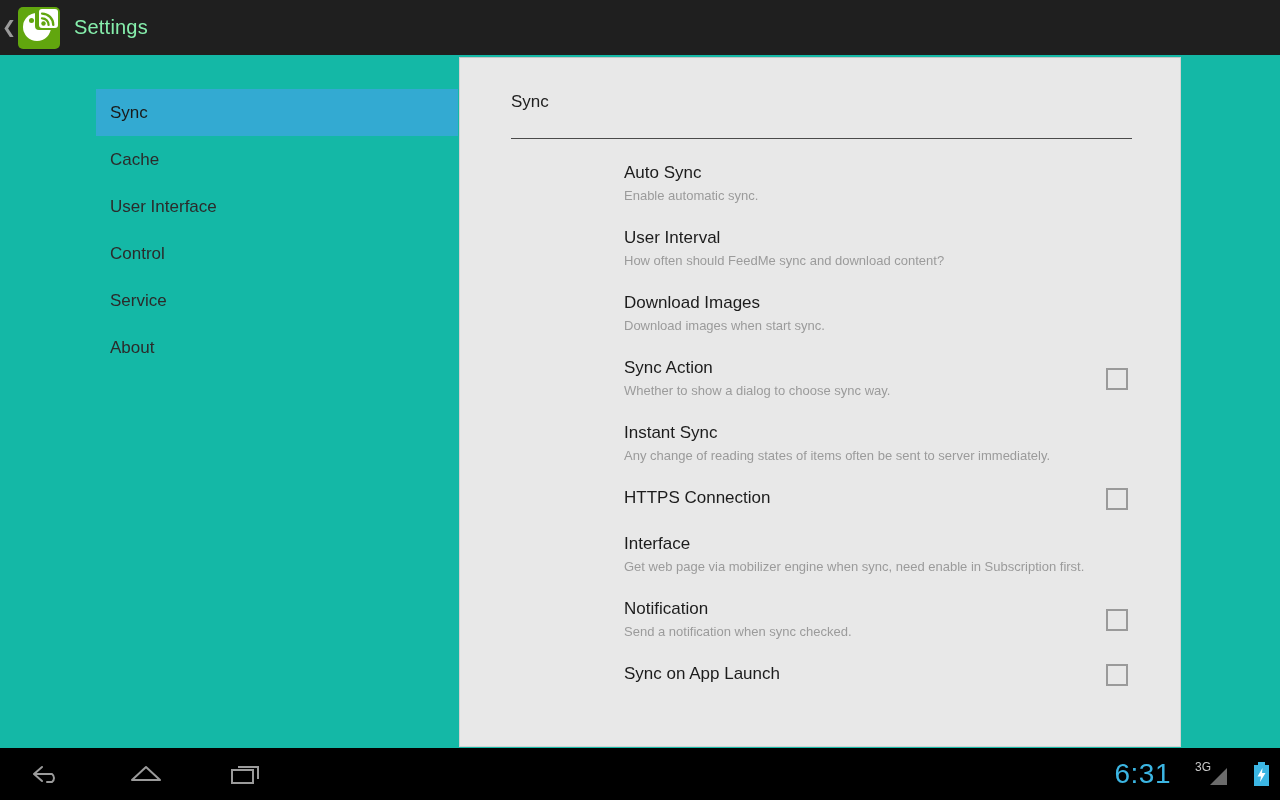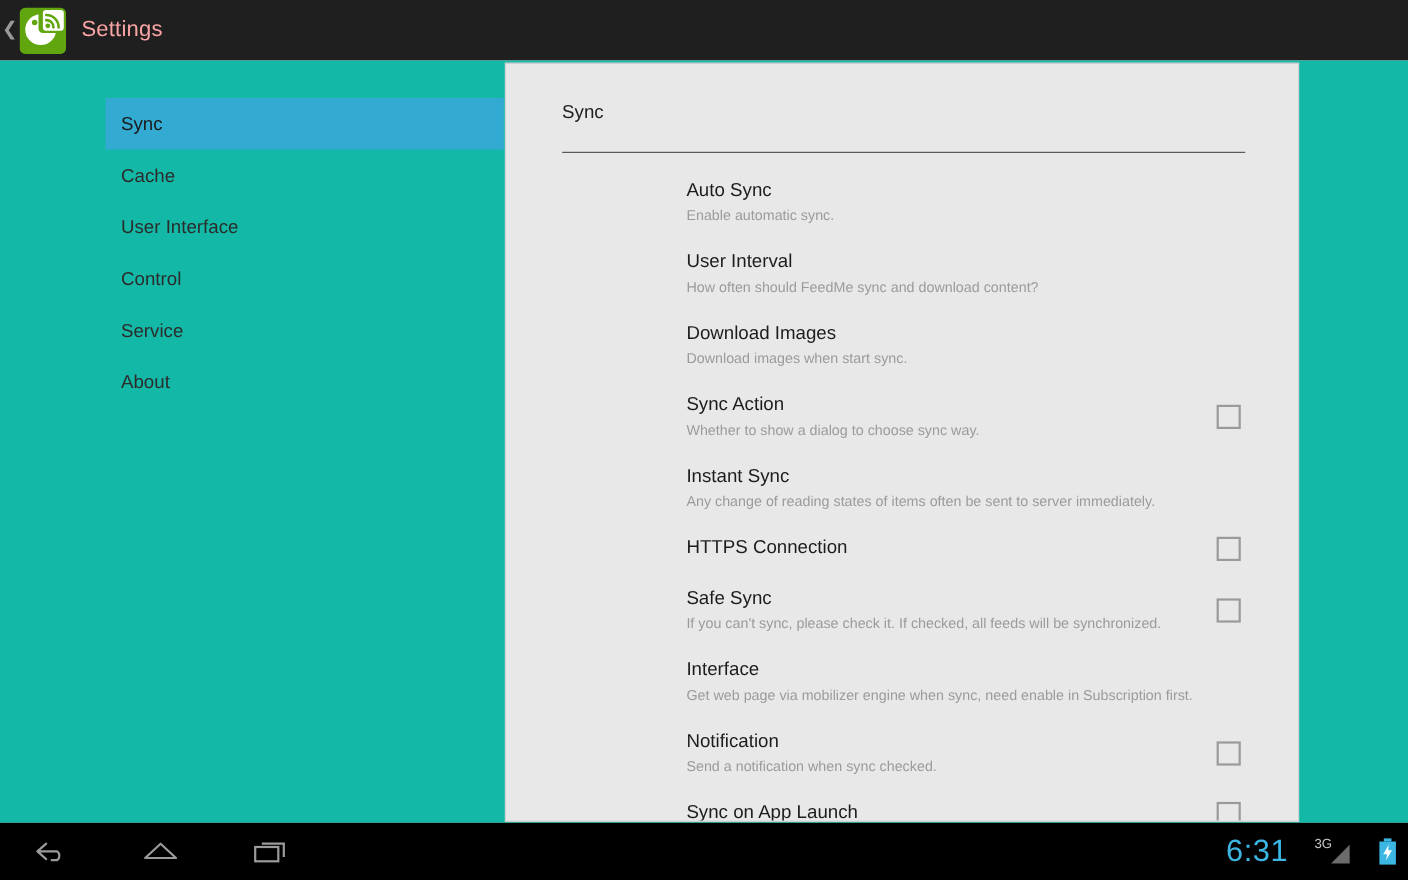--- a/index.html
+++ b/index.html
@@ -84,21 +84,21 @@
     position: absolute;
     right: 2px;
     top: 2px;
     width: 19px;
     height: 19px;
     background: #ffffff;
     border-radius: 3px;
   }
   #app-icon .rssbox svg { display:block; }
   #actionbar-title {
-    color: #fca5a5;
+    color: #86efac;
     font-size: 20px;
     margin-left: 14px;
     letter-spacing: 0.2px;
     font-weight: normal;
   }
 
   
   #content {
     position: absolute;
     left: 0; top: 55px;
@@ -352,27 +352,20 @@
               <div class="pref-spacer"></div>
             </div>
             <div class="pref-row no-summary">
               <div class="pref-text">
                 <div class="pref-title">HTTPS Connection</div>
               </div>
               <div class="pref-checkbox"></div>
             </div>
             <div class="pref-row">
               <div class="pref-text">
-                <div class="pref-title">Safe Sync</div>
-                <div class="pref-summary">If you can't sync, please check it. If checked, all feeds will be synchronized.</div>
-              </div>
-              <div class="pref-checkbox"></div>
-            </div>
-            <div class="pref-row">
-              <div class="pref-text">
                 <div class="pref-title">Interface</div>
                 <div class="pref-summary">Get web page via mobilizer engine when sync, need enable in Subscription first.</div>
               </div>
               <div class="pref-spacer"></div>
             </div>
             <div class="pref-row">
               <div class="pref-text">
                 <div class="pref-title">Notification</div>
                 <div class="pref-summary">Send a notification when sync checked.</div>
               </div>

